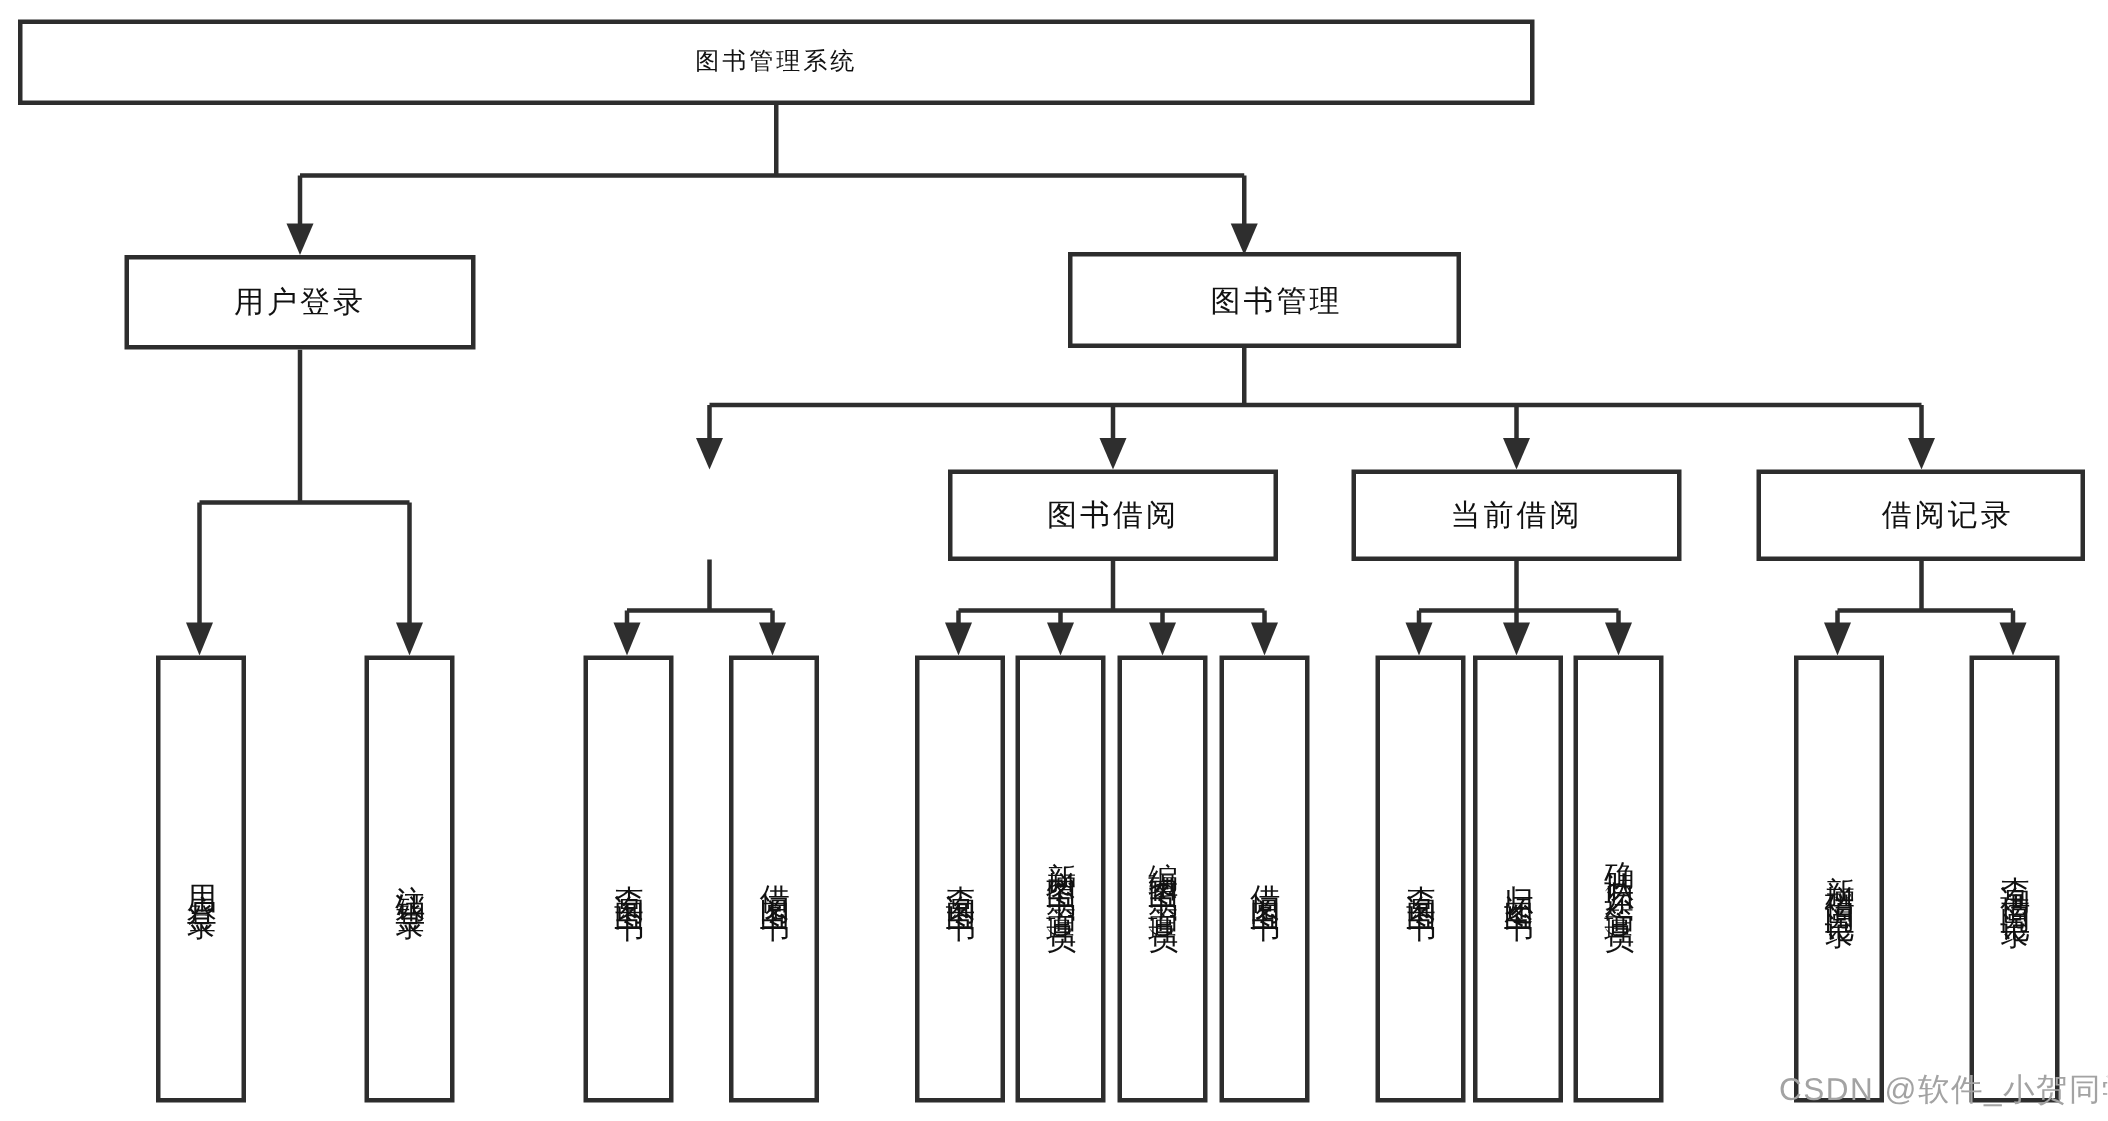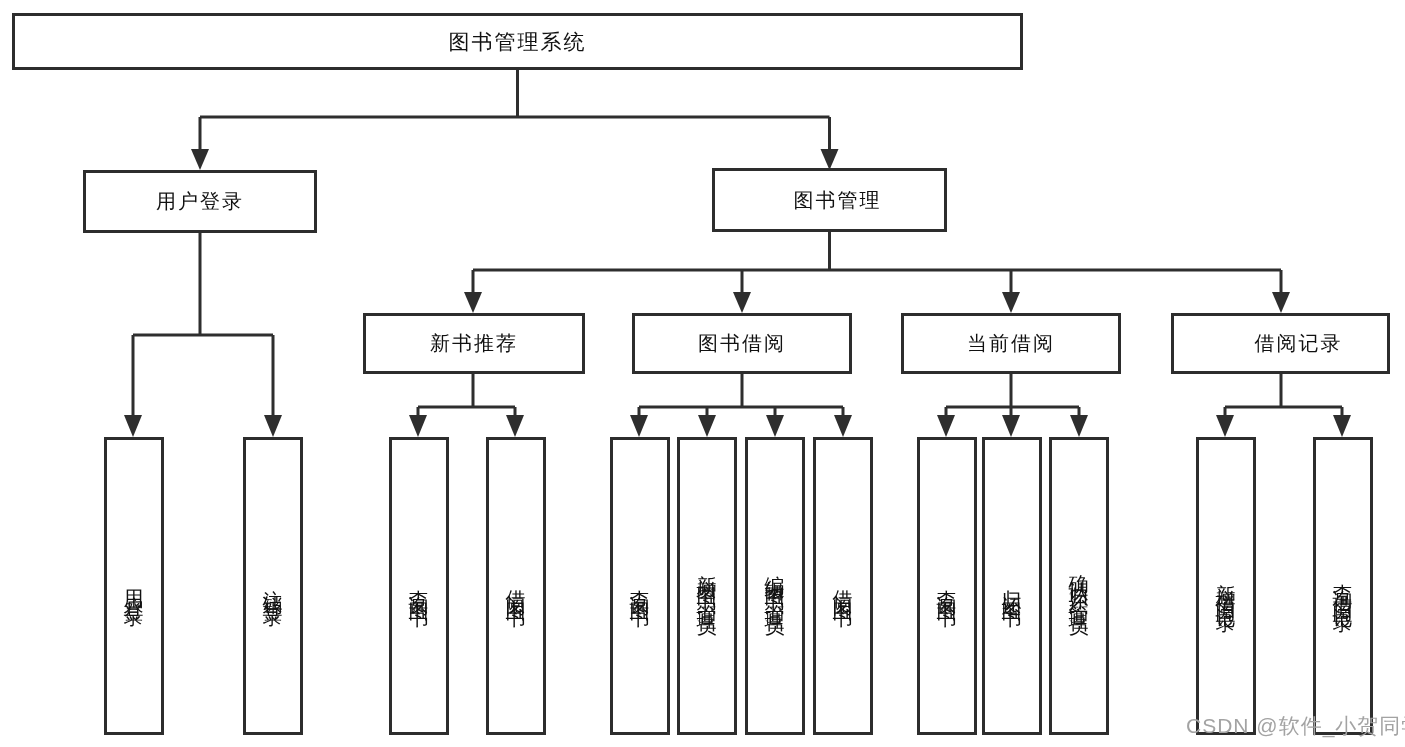--- a/index.html
+++ b/index.html
@@ -16,21 +16,21 @@
     overflow:hidden;
   }
   svg.connectors{position:absolute;left:0;top:0;z-index:1;}
   svg.connectors path{stroke:var(--line);stroke-width:3;fill:none;}
   svg.connectors polygon{fill:var(--line);stroke:none;}
   .hbox{
     position:absolute;box-sizing:border-box;border:3px solid var(--border);
     background:var(--background);display:flex;align-items:center;justify-content:center;
     font-size:20px;letter-spacing:2px;z-index:2;white-space:nowrap;
   }
-  .hbox.root{font-size:21px;}
+  .hbox.root{font-size:16px;}
   .vbox{
     position:absolute;box-sizing:border-box;border:3px solid var(--border);
     background:var(--background);display:flex;align-items:center;justify-content:center;
     z-index:2;top:437px;width:60px;height:298px;
   }
   .vbox span{
     writing-mode:vertical-rl;text-orientation:mixed;
     font-size:20px;letter-spacing:6px;line-height:1;white-space:nowrap;
   }
   .watermark{
@@ -82,27 +82,24 @@
     <polygon points="1333,415 1351,415 1342,437"></polygon>
   </svg>
 
   <div class="hbox root" style="left:12px;top:13px;width:1011px;height:57px;">
     <span>图书管理系统</span>
   </div>
 
   <div class="hbox" style="left:83px;top:170px;width:234px;height:63px;">
     <span>用户登录</span>
   </div>
-  <div class="hbox" style="left:712px;top:168px;width:235px;height:64px;padding-left:16px;">
+  <div class="hbox" style="left:712px;top:168px;width:262px;height:64px;padding-left:16px;">
     <span>图书管理</span>
   </div>
 
-  <div class="hbox" style="left:363px;top:313px;width:222px;height:61px;">
-    <span>新书推荐</span>
-  </div>
   <div class="hbox" style="left:901px;top:313px;width:220px;height:61px;">
     <span>当前借阅</span>
   </div>
   <div class="hbox" style="left:632px;top:313px;width:220px;height:61px;">
     <span>图书借阅</span>
   </div>
   <div class="hbox" style="left:1171px;top:313px;width:219px;height:61px;padding-left:36px;">
     <span>借阅记录</span>
   </div>
 

